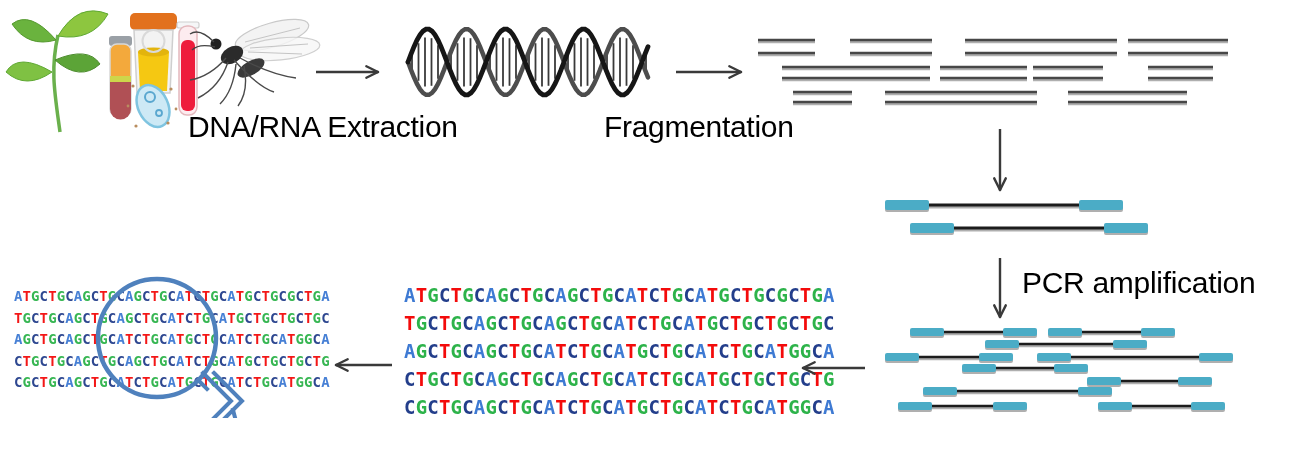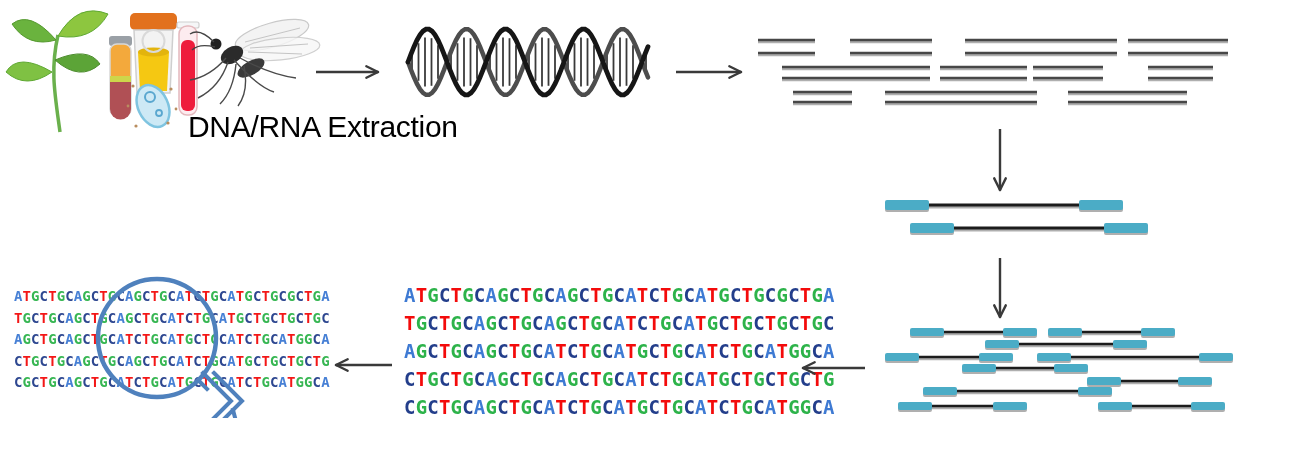--- a/index.html
+++ b/index.html
@@ -73,20 +73,22 @@
       <ellipse cx="232" cy="55" rx="12" ry="8" transform="rotate(-30 232 55)" fill="#2b2b2b"></ellipse>
       <ellipse cx="251" cy="68" rx="15" ry="7" transform="rotate(-30 251 68)" fill="#3a3a3a"></ellipse>
       <path d="M214,42 C204,32 196,30 190,34 M215,47 C203,44 196,46 192,50" stroke="#444" stroke-width="1.3" fill="none"></path>
       <path d="M228,62 C222,80 210,92 198,98 M236,64 C234,84 228,96 220,104
                M244,66 C248,86 244,98 238,106 M234,60 C250,78 262,88 274,92
                M240,58 C262,70 280,76 296,78 M226,58 C214,72 202,78 190,80" stroke="#4a4a4a" stroke-width="1.4" fill="none"></path>
     </g>
   </svg>
 
   <div class="label" id="lbl-extraction">DNA/RNA Extraction</div>
+  <div class="label" id="lbl-fragmentation">Fragmentation</div>
+  <div class="label" id="lbl-pcr">PCR amplification</div>
 
   <div id="seq-block" class="seqblock"><div><span style="color: rgb(62, 122, 211);">A</span><span style="color: rgb(243, 11, 11);">T</span><span style="color: rgb(45, 179, 74);">G</span><span style="color: rgb(35, 62, 139);">C</span><span style="color: rgb(243, 11, 11);">T</span><span style="color: rgb(45, 179, 74);">G</span><span style="color: rgb(35, 62, 139);">C</span><span style="color: rgb(62, 122, 211);">A</span><span style="color: rgb(45, 179, 74);">G</span><span style="color: rgb(35, 62, 139);">C</span><span style="color: rgb(243, 11, 11);">T</span><span style="color: rgb(45, 179, 74);">G</span><span style="color: rgb(35, 62, 139);">C</span><span style="color: rgb(62, 122, 211);">A</span><span style="color: rgb(45, 179, 74);">G</span><span style="color: rgb(35, 62, 139);">C</span><span style="color: rgb(243, 11, 11);">T</span><span style="color: rgb(45, 179, 74);">G</span><span style="color: rgb(35, 62, 139);">C</span><span style="color: rgb(62, 122, 211);">A</span><span style="color: rgb(243, 11, 11);">T</span><span style="color: rgb(35, 62, 139);">C</span><span style="color: rgb(243, 11, 11);">T</span><span style="color: rgb(45, 179, 74);">G</span><span style="color: rgb(35, 62, 139);">C</span><span style="color: rgb(62, 122, 211);">A</span><span style="color: rgb(243, 11, 11);">T</span><span style="color: rgb(45, 179, 74);">G</span><span style="color: rgb(35, 62, 139);">C</span><span style="color: rgb(243, 11, 11);">T</span><span style="color: rgb(45, 179, 74);">G</span><span style="color: rgb(35, 62, 139);">C</span><span style="color: rgb(45, 179, 74);">G</span><span style="color: rgb(35, 62, 139);">C</span><span style="color: rgb(243, 11, 11);">T</span><span style="color: rgb(45, 179, 74);">G</span><span style="color: rgb(62, 122, 211);">A</span></div><div><span style="color: rgb(243, 11, 11);">T</span><span style="color: rgb(45, 179, 74);">G</span><span style="color: rgb(35, 62, 139);">C</span><span style="color: rgb(243, 11, 11);">T</span><span style="color: rgb(45, 179, 74);">G</span><span style="color: rgb(35, 62, 139);">C</span><span style="color: rgb(62, 122, 211);">A</span><span style="color: rgb(45, 179, 74);">G</span><span style="color: rgb(35, 62, 139);">C</span><span style="color: rgb(243, 11, 11);">T</span><span style="color: rgb(45, 179, 74);">G</span><span style="color: rgb(35, 62, 139);">C</span><span style="color: rgb(62, 122, 211);">A</span><span style="color: rgb(45, 179, 74);">G</span><span style="color: rgb(35, 62, 139);">C</span><span style="color: rgb(243, 11, 11);">T</span><span style="color: rgb(45, 179, 74);">G</span><span style="color: rgb(35, 62, 139);">C</span><span style="color: rgb(62, 122, 211);">A</span><span style="color: rgb(243, 11, 11);">T</span><span style="color: rgb(35, 62, 139);">C</span><span style="color: rgb(243, 11, 11);">T</span><span style="color: rgb(45, 179, 74);">G</span><span style="color: rgb(35, 62, 139);">C</span><span style="color: rgb(62, 122, 211);">A</span><span style="color: rgb(243, 11, 11);">T</span><span style="color: rgb(45, 179, 74);">G</span><span style="color: rgb(35, 62, 139);">C</span><span style="color: rgb(243, 11, 11);">T</span><span style="color: rgb(45, 179, 74);">G</span><span style="color: rgb(35, 62, 139);">C</span><span style="color: rgb(243, 11, 11);">T</span><span style="color: rgb(45, 179, 74);">G</span><span style="color: rgb(35, 62, 139);">C</span><span style="color: rgb(243, 11, 11);">T</span><span style="color: rgb(45, 179, 74);">G</span><span style="color: rgb(35, 62, 139);">C</span></div><div><span style="color: rgb(62, 122, 211);">A</span><span style="color: rgb(45, 179, 74);">G</span><span style="color: rgb(35, 62, 139);">C</span><span style="color: rgb(243, 11, 11);">T</span><span style="color: rgb(45, 179, 74);">G</span><span style="color: rgb(35, 62, 139);">C</span><span style="color: rgb(62, 122, 211);">A</span><span style="color: rgb(45, 179, 74);">G</span><span style="color: rgb(35, 62, 139);">C</span><span style="color: rgb(243, 11, 11);">T</span><span style="color: rgb(45, 179, 74);">G</span><span style="color: rgb(35, 62, 139);">C</span><span style="color: rgb(62, 122, 211);">A</span><span style="color: rgb(243, 11, 11);">T</span><span style="color: rgb(35, 62, 139);">C</span><span style="color: rgb(243, 11, 11);">T</span><span style="color: rgb(45, 179, 74);">G</span><span style="color: rgb(35, 62, 139);">C</span><span style="color: rgb(62, 122, 211);">A</span><span style="color: rgb(243, 11, 11);">T</span><span style="color: rgb(45, 179, 74);">G</span><span style="color: rgb(35, 62, 139);">C</span><span style="color: rgb(243, 11, 11);">T</span><span style="color: rgb(45, 179, 74);">G</span><span style="color: rgb(35, 62, 139);">C</span><span style="color: rgb(62, 122, 211);">A</span><span style="color: rgb(243, 11, 11);">T</span><span style="color: rgb(35, 62, 139);">C</span><span style="color: rgb(243, 11, 11);">T</span><span style="color: rgb(45, 179, 74);">G</span><span style="color: rgb(35, 62, 139);">C</span><span style="color: rgb(62, 122, 211);">A</span><span style="color: rgb(243, 11, 11);">T</span><span style="color: rgb(45, 179, 74);">G</span><span style="color: rgb(45, 179, 74);">G</span><span style="color: rgb(35, 62, 139);">C</span><span style="color: rgb(62, 122, 211);">A</span></div><div><span style="color: rgb(35, 62, 139);">C</span><span style="color: rgb(243, 11, 11);">T</span><span style="color: rgb(45, 179, 74);">G</span><span style="color: rgb(35, 62, 139);">C</span><span style="color: rgb(243, 11, 11);">T</span><span style="color: rgb(45, 179, 74);">G</span><span style="color: rgb(35, 62, 139);">C</span><span style="color: rgb(62, 122, 211);">A</span><span style="color: rgb(45, 179, 74);">G</span><span style="color: rgb(35, 62, 139);">C</span><span style="color: rgb(243, 11, 11);">T</span><span style="color: rgb(45, 179, 74);">G</span><span style="color: rgb(35, 62, 139);">C</span><span style="color: rgb(62, 122, 211);">A</span><span style="color: rgb(45, 179, 74);">G</span><span style="color: rgb(35, 62, 139);">C</span><span style="color: rgb(243, 11, 11);">T</span><span style="color: rgb(45, 179, 74);">G</span><span style="color: rgb(35, 62, 139);">C</span><span style="color: rgb(62, 122, 211);">A</span><span style="color: rgb(243, 11, 11);">T</span><span style="color: rgb(35, 62, 139);">C</span><span style="color: rgb(243, 11, 11);">T</span><span style="color: rgb(45, 179, 74);">G</span><span style="color: rgb(35, 62, 139);">C</span><span style="color: rgb(62, 122, 211);">A</span><span style="color: rgb(243, 11, 11);">T</span><span style="color: rgb(45, 179, 74);">G</span><span style="color: rgb(35, 62, 139);">C</span><span style="color: rgb(243, 11, 11);">T</span><span style="color: rgb(45, 179, 74);">G</span><span style="color: rgb(35, 62, 139);">C</span><span style="color: rgb(243, 11, 11);">T</span><span style="color: rgb(45, 179, 74);">G</span><span style="color: rgb(35, 62, 139);">C</span><span style="color: rgb(243, 11, 11);">T</span><span style="color: rgb(45, 179, 74);">G</span></div><div><span style="color: rgb(35, 62, 139);">C</span><span style="color: rgb(45, 179, 74);">G</span><span style="color: rgb(35, 62, 139);">C</span><span style="color: rgb(243, 11, 11);">T</span><span style="color: rgb(45, 179, 74);">G</span><span style="color: rgb(35, 62, 139);">C</span><span style="color: rgb(62, 122, 211);">A</span><span style="color: rgb(45, 179, 74);">G</span><span style="color: rgb(35, 62, 139);">C</span><span style="color: rgb(243, 11, 11);">T</span><span style="color: rgb(45, 179, 74);">G</span><span style="color: rgb(35, 62, 139);">C</span><span style="color: rgb(62, 122, 211);">A</span><span style="color: rgb(243, 11, 11);">T</span><span style="color: rgb(35, 62, 139);">C</span><span style="color: rgb(243, 11, 11);">T</span><span style="color: rgb(45, 179, 74);">G</span><span style="color: rgb(35, 62, 139);">C</span><span style="color: rgb(62, 122, 211);">A</span><span style="color: rgb(243, 11, 11);">T</span><span style="color: rgb(45, 179, 74);">G</span><span style="color: rgb(35, 62, 139);">C</span><span style="color: rgb(243, 11, 11);">T</span><span style="color: rgb(45, 179, 74);">G</span><span style="color: rgb(35, 62, 139);">C</span><span style="color: rgb(62, 122, 211);">A</span><span style="color: rgb(243, 11, 11);">T</span><span style="color: rgb(35, 62, 139);">C</span><span style="color: rgb(243, 11, 11);">T</span><span style="color: rgb(45, 179, 74);">G</span><span style="color: rgb(35, 62, 139);">C</span><span style="color: rgb(62, 122, 211);">A</span><span style="color: rgb(243, 11, 11);">T</span><span style="color: rgb(45, 179, 74);">G</span><span style="color: rgb(45, 179, 74);">G</span><span style="color: rgb(35, 62, 139);">C</span><span style="color: rgb(62, 122, 211);">A</span></div></div>
   <div id="analysis-block" class="seqblock"><div><span style="color: rgb(62, 122, 211);">A</span><span style="color: rgb(243, 11, 11);">T</span><span style="color: rgb(45, 179, 74);">G</span><span style="color: rgb(35, 62, 139);">C</span><span style="color: rgb(243, 11, 11);">T</span><span style="color: rgb(45, 179, 74);">G</span><span style="color: rgb(35, 62, 139);">C</span><span style="color: rgb(62, 122, 211);">A</span><span style="color: rgb(45, 179, 74);">G</span><span style="color: rgb(35, 62, 139);">C</span><span style="color: rgb(243, 11, 11);">T</span><span style="color: rgb(45, 179, 74);">G</span><span style="color: rgb(35, 62, 139);">C</span><span style="color: rgb(62, 122, 211);">A</span><span style="color: rgb(45, 179, 74);">G</span><span style="color: rgb(35, 62, 139);">C</span><span style="color: rgb(243, 11, 11);">T</span><span style="color: rgb(45, 179, 74);">G</span><span style="color: rgb(35, 62, 139);">C</span><span style="color: rgb(62, 122, 211);">A</span><span style="color: rgb(243, 11, 11);">T</span><span style="color: rgb(35, 62, 139);">C</span><span style="color: rgb(243, 11, 11);">T</span><span style="color: rgb(45, 179, 74);">G</span><span style="color: rgb(35, 62, 139);">C</span><span style="color: rgb(62, 122, 211);">A</span><span style="color: rgb(243, 11, 11);">T</span><span style="color: rgb(45, 179, 74);">G</span><span style="color: rgb(35, 62, 139);">C</span><span style="color: rgb(243, 11, 11);">T</span><span style="color: rgb(45, 179, 74);">G</span><span style="color: rgb(35, 62, 139);">C</span><span style="color: rgb(45, 179, 74);">G</span><span style="color: rgb(35, 62, 139);">C</span><span style="color: rgb(243, 11, 11);">T</span><span style="color: rgb(45, 179, 74);">G</span><span style="color: rgb(62, 122, 211);">A</span></div><div><span style="color: rgb(243, 11, 11);">T</span><span style="color: rgb(45, 179, 74);">G</span><span style="color: rgb(35, 62, 139);">C</span><span style="color: rgb(243, 11, 11);">T</span><span style="color: rgb(45, 179, 74);">G</span><span style="color: rgb(35, 62, 139);">C</span><span style="color: rgb(62, 122, 211);">A</span><span style="color: rgb(45, 179, 74);">G</span><span style="color: rgb(35, 62, 139);">C</span><span style="color: rgb(243, 11, 11);">T</span><span style="color: rgb(45, 179, 74);">G</span><span style="color: rgb(35, 62, 139);">C</span><span style="color: rgb(62, 122, 211);">A</span><span style="color: rgb(45, 179, 74);">G</span><span style="color: rgb(35, 62, 139);">C</span><span style="color: rgb(243, 11, 11);">T</span><span style="color: rgb(45, 179, 74);">G</span><span style="color: rgb(35, 62, 139);">C</span><span style="color: rgb(62, 122, 211);">A</span><span style="color: rgb(243, 11, 11);">T</span><span style="color: rgb(35, 62, 139);">C</span><span style="color: rgb(243, 11, 11);">T</span><span style="color: rgb(45, 179, 74);">G</span><span style="color: rgb(35, 62, 139);">C</span><span style="color: rgb(62, 122, 211);">A</span><span style="color: rgb(243, 11, 11);">T</span><span style="color: rgb(45, 179, 74);">G</span><span style="color: rgb(35, 62, 139);">C</span><span style="color: rgb(243, 11, 11);">T</span><span style="color: rgb(45, 179, 74);">G</span><span style="color: rgb(35, 62, 139);">C</span><span style="color: rgb(243, 11, 11);">T</span><span style="color: rgb(45, 179, 74);">G</span><span style="color: rgb(35, 62, 139);">C</span><span style="color: rgb(243, 11, 11);">T</span><span style="color: rgb(45, 179, 74);">G</span><span style="color: rgb(35, 62, 139);">C</span></div><div><span style="color: rgb(62, 122, 211);">A</span><span style="color: rgb(45, 179, 74);">G</span><span style="color: rgb(35, 62, 139);">C</span><span style="color: rgb(243, 11, 11);">T</span><span style="color: rgb(45, 179, 74);">G</span><span style="color: rgb(35, 62, 139);">C</span><span style="color: rgb(62, 122, 211);">A</span><span style="color: rgb(45, 179, 74);">G</span><span style="color: rgb(35, 62, 139);">C</span><span style="color: rgb(243, 11, 11);">T</span><span style="color: rgb(45, 179, 74);">G</span><span style="color: rgb(35, 62, 139);">C</span><span style="color: rgb(62, 122, 211);">A</span><span style="color: rgb(243, 11, 11);">T</span><span style="color: rgb(35, 62, 139);">C</span><span style="color: rgb(243, 11, 11);">T</span><span style="color: rgb(45, 179, 74);">G</span><span style="color: rgb(35, 62, 139);">C</span><span style="color: rgb(62, 122, 211);">A</span><span style="color: rgb(243, 11, 11);">T</span><span style="color: rgb(45, 179, 74);">G</span><span style="color: rgb(35, 62, 139);">C</span><span style="color: rgb(243, 11, 11);">T</span><span style="color: rgb(45, 179, 74);">G</span><span style="color: rgb(35, 62, 139);">C</span><span style="color: rgb(62, 122, 211);">A</span><span style="color: rgb(243, 11, 11);">T</span><span style="color: rgb(35, 62, 139);">C</span><span style="color: rgb(243, 11, 11);">T</span><span style="color: rgb(45, 179, 74);">G</span><span style="color: rgb(35, 62, 139);">C</span><span style="color: rgb(62, 122, 211);">A</span><span style="color: rgb(243, 11, 11);">T</span><span style="color: rgb(45, 179, 74);">G</span><span style="color: rgb(45, 179, 74);">G</span><span style="color: rgb(35, 62, 139);">C</span><span style="color: rgb(62, 122, 211);">A</span></div><div><span style="color: rgb(35, 62, 139);">C</span><span style="color: rgb(243, 11, 11);">T</span><span style="color: rgb(45, 179, 74);">G</span><span style="color: rgb(35, 62, 139);">C</span><span style="color: rgb(243, 11, 11);">T</span><span style="color: rgb(45, 179, 74);">G</span><span style="color: rgb(35, 62, 139);">C</span><span style="color: rgb(62, 122, 211);">A</span><span style="color: rgb(45, 179, 74);">G</span><span style="color: rgb(35, 62, 139);">C</span><span style="color: rgb(243, 11, 11);">T</span><span style="color: rgb(45, 179, 74);">G</span><span style="color: rgb(35, 62, 139);">C</span><span style="color: rgb(62, 122, 211);">A</span><span style="color: rgb(45, 179, 74);">G</span><span style="color: rgb(35, 62, 139);">C</span><span style="color: rgb(243, 11, 11);">T</span><span style="color: rgb(45, 179, 74);">G</span><span style="color: rgb(35, 62, 139);">C</span><span style="color: rgb(62, 122, 211);">A</span><span style="color: rgb(243, 11, 11);">T</span><span style="color: rgb(35, 62, 139);">C</span><span style="color: rgb(243, 11, 11);">T</span><span style="color: rgb(45, 179, 74);">G</span><span style="color: rgb(35, 62, 139);">C</span><span style="color: rgb(62, 122, 211);">A</span><span style="color: rgb(243, 11, 11);">T</span><span style="color: rgb(45, 179, 74);">G</span><span style="color: rgb(35, 62, 139);">C</span><span style="color: rgb(243, 11, 11);">T</span><span style="color: rgb(45, 179, 74);">G</span><span style="color: rgb(35, 62, 139);">C</span><span style="color: rgb(243, 11, 11);">T</span><span style="color: rgb(45, 179, 74);">G</span><span style="color: rgb(35, 62, 139);">C</span><span style="color: rgb(243, 11, 11);">T</span><span style="color: rgb(45, 179, 74);">G</span></div><div><span style="color: rgb(35, 62, 139);">C</span><span style="color: rgb(45, 179, 74);">G</span><span style="color: rgb(35, 62, 139);">C</span><span style="color: rgb(243, 11, 11);">T</span><span style="color: rgb(45, 179, 74);">G</span><span style="color: rgb(35, 62, 139);">C</span><span style="color: rgb(62, 122, 211);">A</span><span style="color: rgb(45, 179, 74);">G</span><span style="color: rgb(35, 62, 139);">C</span><span style="color: rgb(243, 11, 11);">T</span><span style="color: rgb(45, 179, 74);">G</span><span style="color: rgb(35, 62, 139);">C</span><span style="color: rgb(62, 122, 211);">A</span><span style="color: rgb(243, 11, 11);">T</span><span style="color: rgb(35, 62, 139);">C</span><span style="color: rgb(243, 11, 11);">T</span><span style="color: rgb(45, 179, 74);">G</span><span style="color: rgb(35, 62, 139);">C</span><span style="color: rgb(62, 122, 211);">A</span><span style="color: rgb(243, 11, 11);">T</span><span style="color: rgb(45, 179, 74);">G</span><span style="color: rgb(35, 62, 139);">C</span><span style="color: rgb(243, 11, 11);">T</span><span style="color: rgb(45, 179, 74);">G</span><span style="color: rgb(35, 62, 139);">C</span><span style="color: rgb(62, 122, 211);">A</span><span style="color: rgb(243, 11, 11);">T</span><span style="color: rgb(35, 62, 139);">C</span><span style="color: rgb(243, 11, 11);">T</span><span style="color: rgb(45, 179, 74);">G</span><span style="color: rgb(35, 62, 139);">C</span><span style="color: rgb(62, 122, 211);">A</span><span style="color: rgb(243, 11, 11);">T</span><span style="color: rgb(45, 179, 74);">G</span><span style="color: rgb(45, 179, 74);">G</span><span style="color: rgb(35, 62, 139);">C</span><span style="color: rgb(62, 122, 211);">A</span></div></div>
 
   <svg id="diagram" class="abs" width="1300" height="470" viewBox="0 0 1300 470">
     <g id="g-helix">
         <line x1="412" y1="54.05796671545907" x2="412" y2="69.94203328454093" stroke="#3a3a3a" stroke-width="1.8"></line>
         <line x1="418.5" y1="43.227350435868786" x2="418.5" y2="80.77264956413121" stroke="#3a3a3a" stroke-width="1.8"></line>
         <line x1="425" y1="37.42685044677992" x2="425" y2="86.57314955322008" stroke="#3a3a3a" stroke-width="1.8"></line>
         <line x1="431.5" y1="38.21070603596559" x2="431.5" y2="85.7892939640344" stroke="#3a3a3a" stroke-width="1.8"></line>

